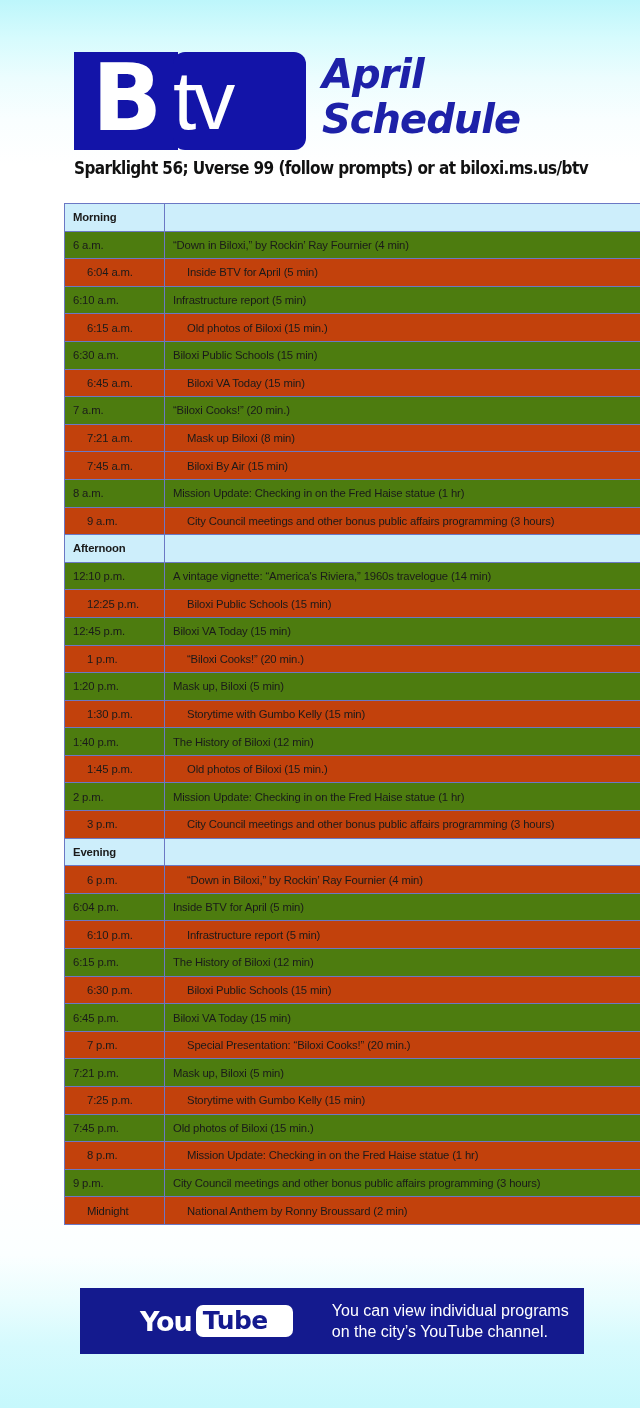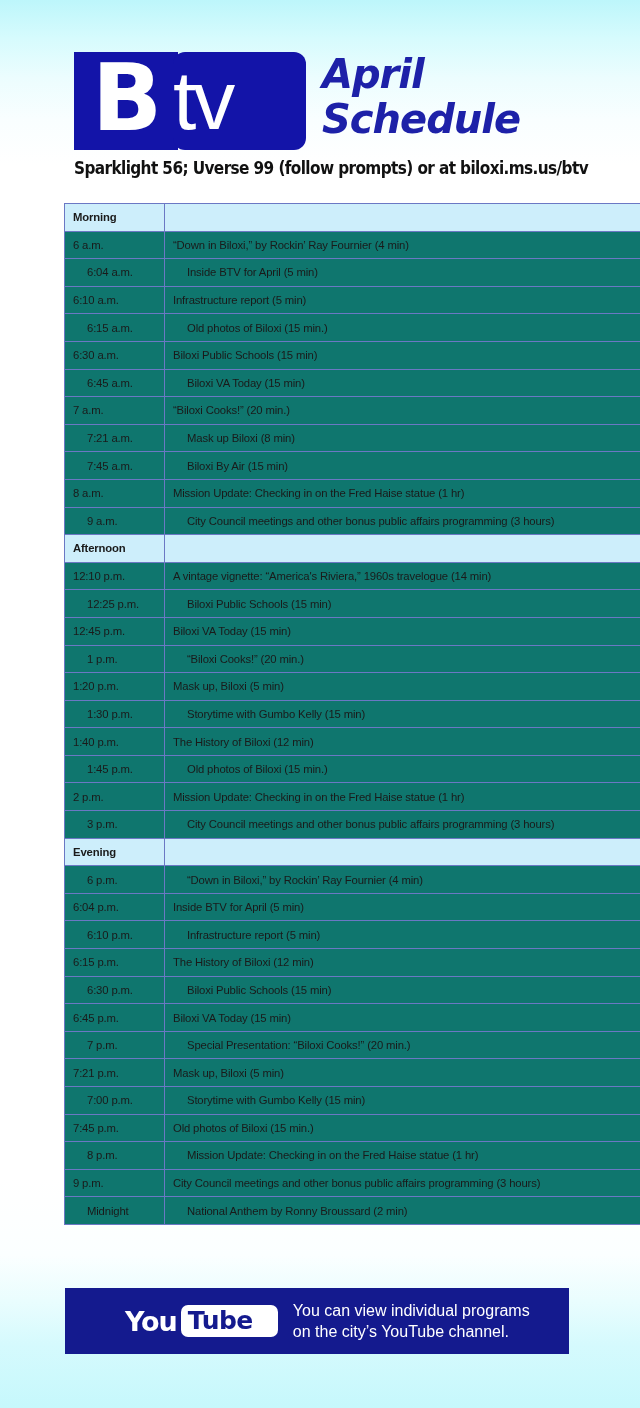--- a/index.html
+++ b/index.html
@@ -111,33 +111,34 @@
     font-size:11.3px;
     color:#1a1a1a;
     padding:0 0 0 8px;
     height:27.6px;
     vertical-align:middle;
     overflow:hidden;
     white-space:nowrap;
     letter-spacing:-0.15px;
   }
   .schedule td.time { width:100px; }
-  .schedule tr.alt td { background:#0f766e;padding-left:22px; }
-  .schedule tr.plain td { background:#0f766e;margin-top:8px; }
+  .schedule tr.alt td { background:#c2410c;padding-left:22px; }
+  .schedule tr.plain td { background:#4d7c0f;margin-top:8px; }
   .schedule tr.section td { background:#cdeefb; font-weight:bold; }
   .schedule tr.section td.time { font-weight:bold; }
 
   
   .footer {
     position:absolute;
-    left:65px; top:1288px;
+    left:80px; top:1288px;
     width:504px; height:66px;
     background:#141a8e;
     display:flex;
     align-items:center;
+    gap:24px;
   }
   .yt-logo {
     margin-left:60px;
     display:flex;
     align-items:center;
     height:34px;
   }
   .yt-you {
     color:#ffffff;
     font-family:"DejaVu Sans", sans-serif;
@@ -315,21 +316,21 @@
         </tr>
         <tr class="alt">
           <td class="time">7 p.m.</td>
           <td class="program">Special Presentation: “Biloxi Cooks!” (20 min.)</td>
         </tr>
         <tr class="plain">
           <td class="time">7:21 p.m.</td>
           <td class="program">Mask up, Biloxi (5 min)</td>
         </tr>
         <tr class="alt">
-          <td class="time">7:00 p.m.</td>
+          <td class="time">7:25 p.m.</td>
           <td class="program">Storytime with Gumbo Kelly (15 min)</td>
         </tr>
         <tr class="plain">
           <td class="time">7:45 p.m.</td>
           <td class="program">Old photos of Biloxi (15 min.)</td>
         </tr>
         <tr class="alt">
           <td class="time">8 p.m.</td>
           <td class="program">Mission Update: Checking in on the Fred Haise statue (1 hr)</td>
         </tr>

